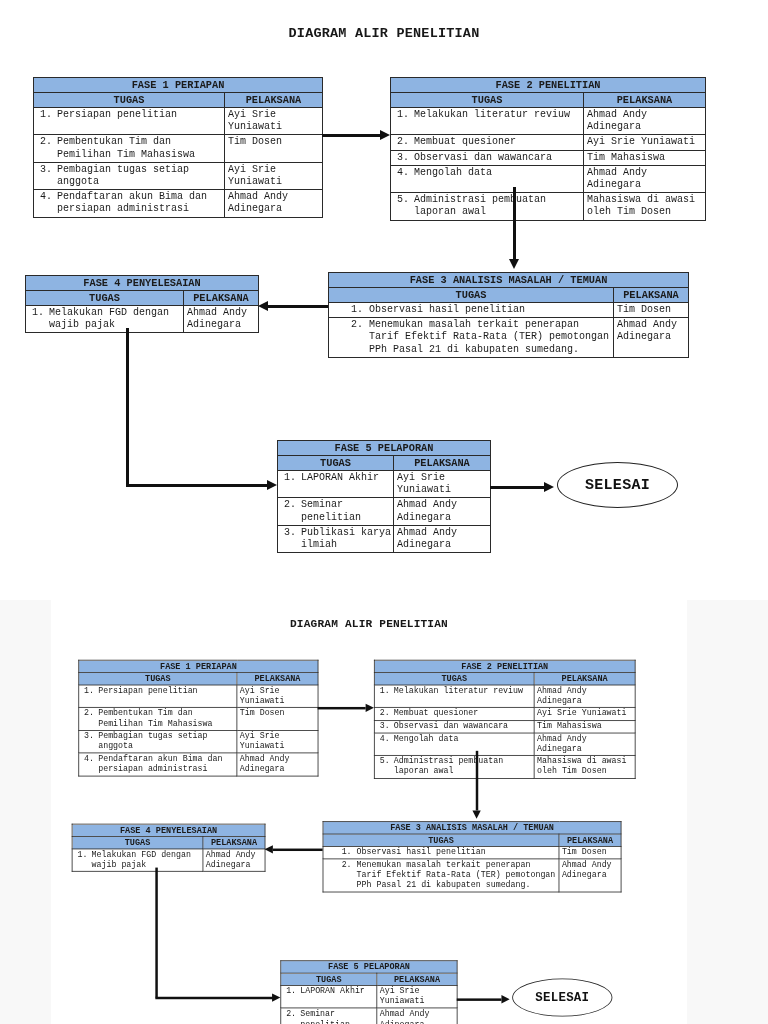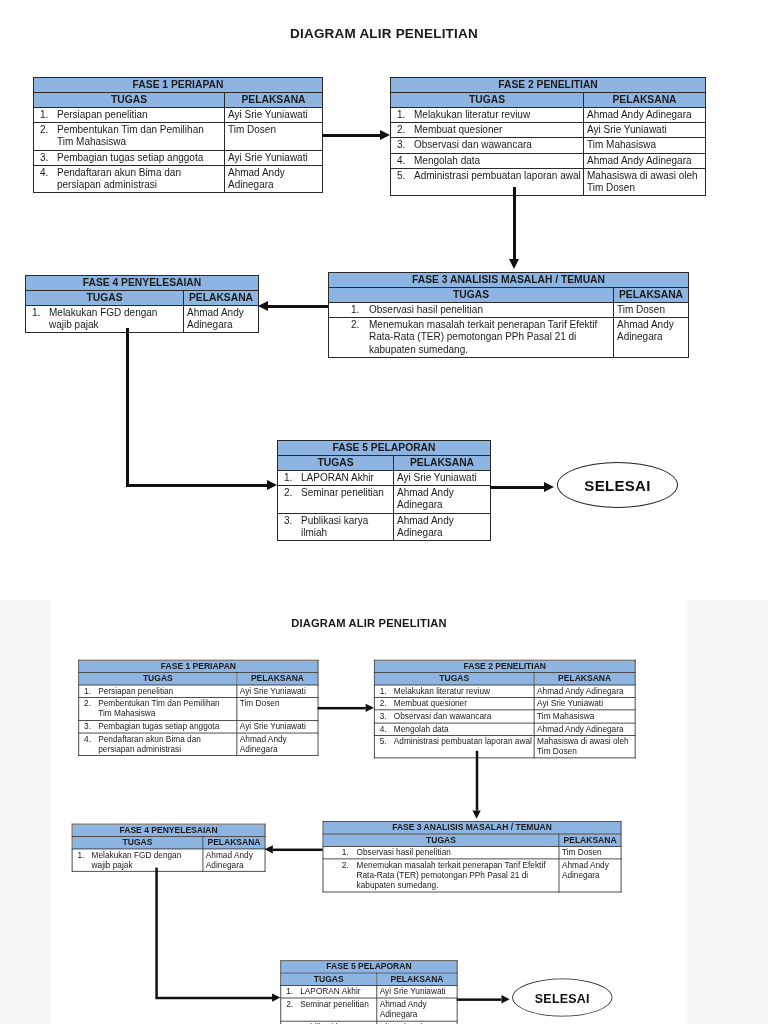--- a/index.html
+++ b/index.html
@@ -1,21 +1,21 @@
 <!DOCTYPE html>
 <html><head>
 <meta charset="utf-8">
 <style>
   html,body{margin:0;padding:0;background:#ffffff;}
   #screen{position:relative;width:768px;height:1024px;overflow:hidden;background:#ffffff;
           font-family:"Liberation Sans",sans-serif;color:#1b1b1b;}
   .gutter{position:absolute;background:#f8f8f8;}
   .gutter.left{left:0;top:600px;width:63px;height:424px;}
   .gutter.right{left:684px;top:600px;width:84px;height:424px;}
-  .page{position:absolute;}
+  .page{position:absolute;font-family:Liberation Mono, monospace;}
   .page1{left:0;top:0;width:768px;height:596px;background:#fff;}
   .page2{left:51px;top:596px;width:636px;height:428px;background:#fff;}
   .page2 .diagram-slot{transform:scale(0.828);transform-origin:0 0;}
 
   .diagram{position:relative;width:768px;height:575px;}
   .dtitle{position:absolute;left:0;right:0;top:26px;text-align:center;
           font-weight:bold;font-size:13.5px;letter-spacing:.2px;color:#181818;}
 
   .ftable{position:absolute;border-collapse:collapse;table-layout:fixed;
           font-size:10px;line-height:1.22;color:#1b1b1b;}

